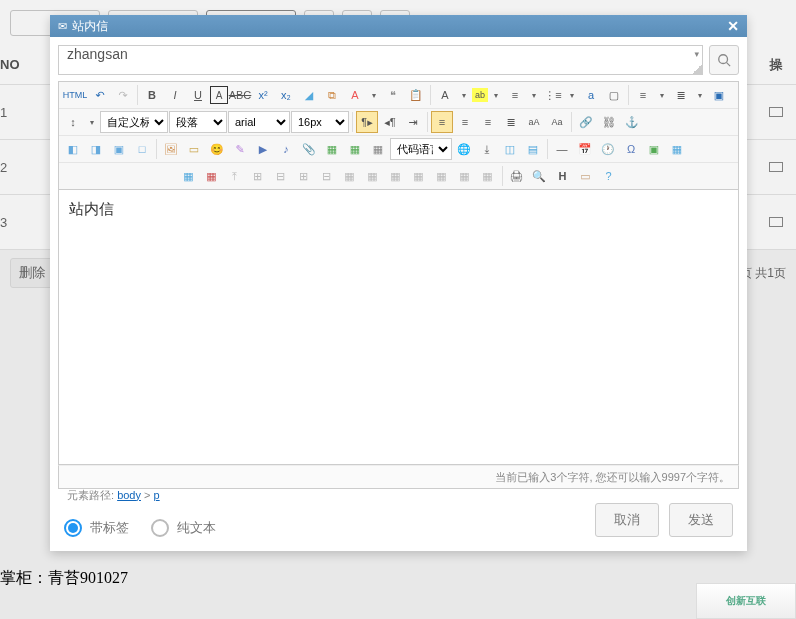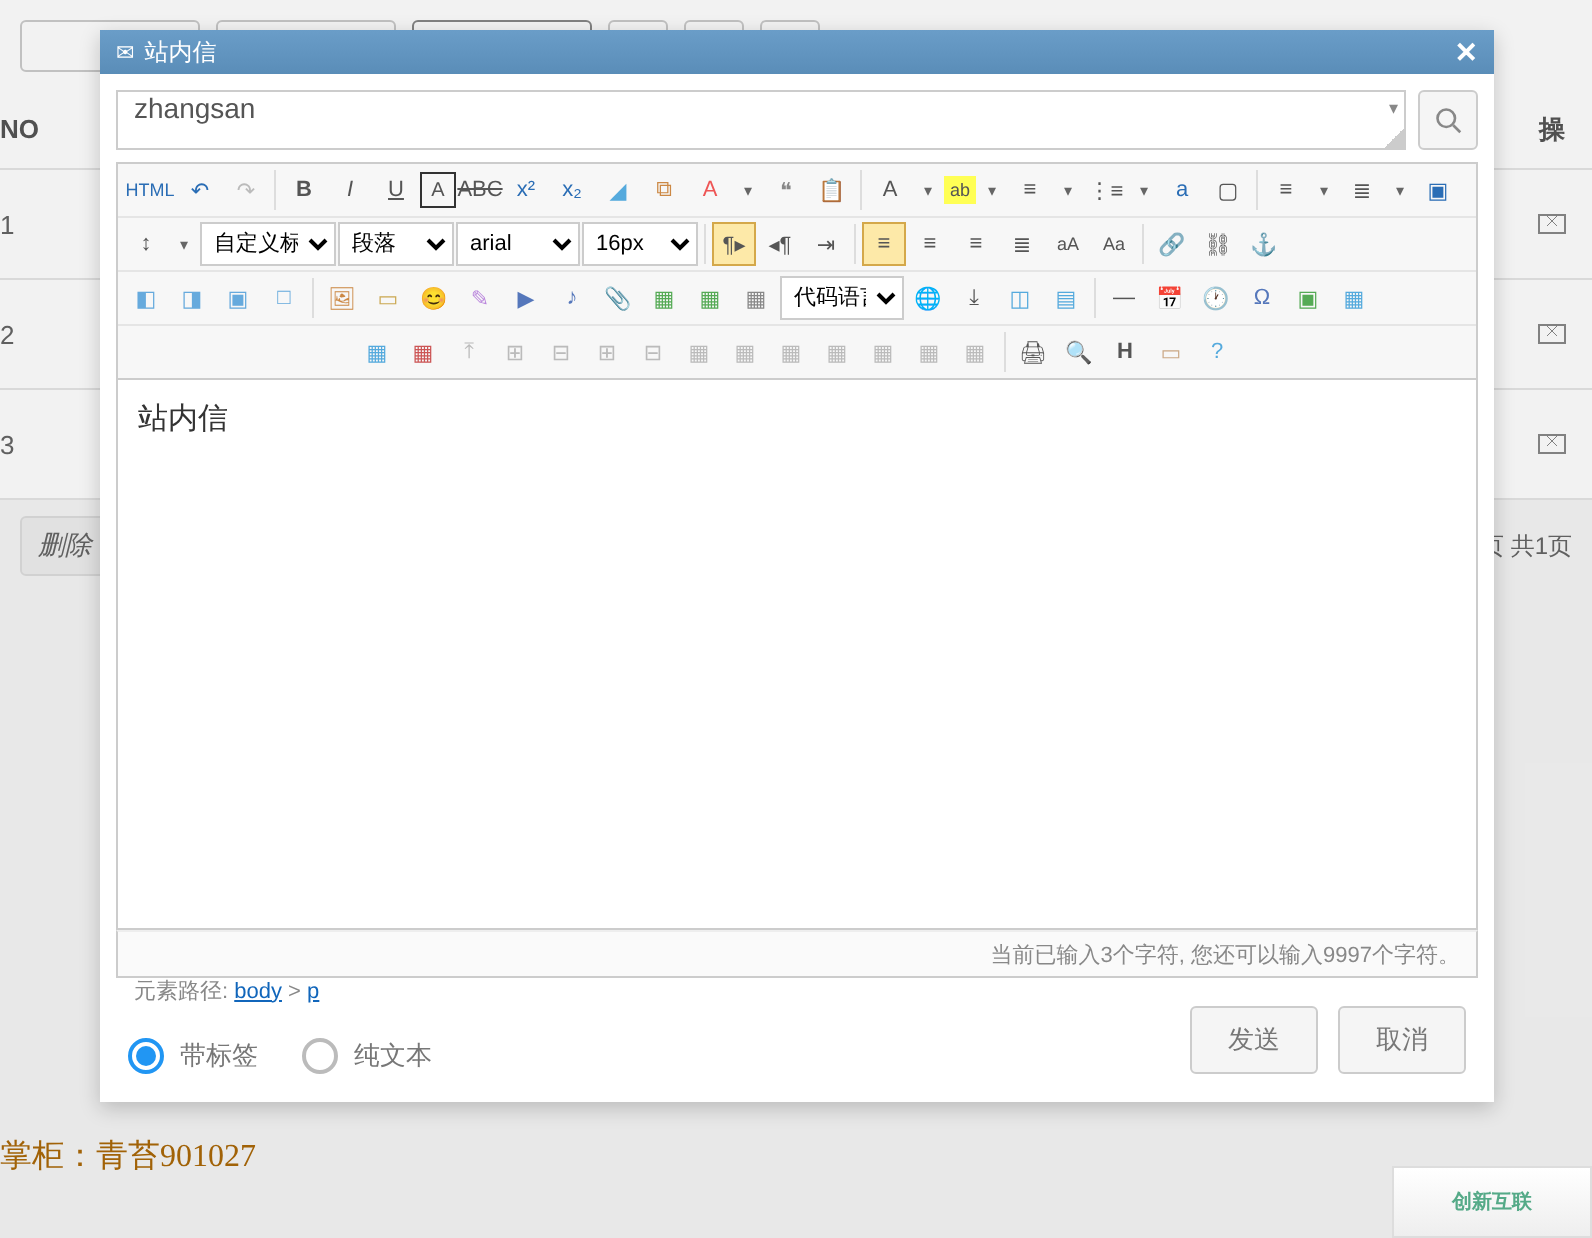--- a/index.html
+++ b/index.html
@@ -10,21 +10,21 @@
 .bg-header { background: #fff; height: 45px; display: flex; align-items: center; padding: 0 10px; gap: 8px; }
 .bg-input { border: 1px solid #ccc; height: 26px; width: 90px; border-radius: 3px; }
 .bg-input.sel { border: 1px solid #888; }
 .bg-btn-small { width: 30px; height: 26px; border: 1px solid #ccc; background: #fff; border-radius: 3px; }
 .bg-row-header { display: flex; height: 40px; align-items: center; background: #fff; border-bottom: 1px solid #e5e5e5; font-weight: bold; color: #555; }
 .bg-row { display: flex; height: 55px; align-items: center; background: #fff; border-bottom: 1px solid #e5e5e5; color: #666; }
 .bg-no { width: 40px; text-align: left; }
 .bg-p { margin-left: auto; width: 40px; text-align: center; }
 .bg-op { width: 40px; text-align: center; }
 .bg-footer { display: flex; padding: 8px 10px; align-items: center; }
-.bg-del { background: #eee; border: 1px solid #ddd; padding: 5px 8px; color: #666; border-radius: 3px; font-style: italic; }
+.bg-del { background: #eee; border: 1px solid #ddd; padding: 5px 8px; color: #666; border-radius: 3px; }
 .bg-pg { margin-left: auto; color: #666; font-size: 12px; }
 
 
 .overlay { position: absolute; inset: 0; background: rgba(0,0,0,0.05); }
 .modal { position: absolute; left: 50px; top: 15px; width: 697px; background: #fff; box-shadow: 0 3px 10px rgba(0,0,0,0.2); }
 .modal-title { background: #5a8db8; background: linear-gradient(#6a9dc8,#5a8db8); color: #fff; height: 22px; display: flex; align-items: center; padding: 0 8px; font-size: 12px; }
 .modal-title .icon { margin-right: 5px; font-size: 11px; }
 .modal-close { margin-left: auto; color: #fff; font-weight: bold; cursor: pointer; font-size: 14px; }
 .modal-body { padding: 8px; }
 
@@ -59,21 +59,21 @@
 
 .opts-row { display: flex; align-items: flex-end; padding: 14px 6px 6px; gap: 8px; }
 .radio { width: 18px; height: 18px; border: 2px solid #bbb; border-radius: 50%; display: inline-flex; align-items: center; justify-content: center; }
 .radio.checked { border-color: #2196f3; }
 .radio.checked::after { content: ''; width: 10px; height: 10px; background: #2196f3; border-radius: 50%; }
 .radio-label { color: #777; margin-right: 14px; }
 .act-buttons { margin-left: auto; display: flex; gap: 10px; }
 .act-btn { padding: 7px 18px; border: 1px solid #ccc; background: #f5f5f5; color: #777; border-radius: 3px; cursor: pointer; font-size: 13px; }
 
 
-.owner { position: absolute; left: 0; bottom: 30px; color: #a16207; font-size: 16px; font-family: "SimSun", serif; }
+.owner { position: absolute; left: 0; bottom: 30px; color: #000000; font-size: 16px; font-family: "SimSun", serif; }
 .logo { position: absolute; right: 0; bottom: 0; width: 100px; height: 36px; background: linear-gradient(#fff,#eee); border: 1px solid #ddd; display: flex; align-items: center; justify-content: center; font-size: 10px; color: #5a8; font-weight: bold; }
 
 svg { width: 14px; height: 14px; }
 .mail-icon { width: 14px; height: 10px; border: 1px solid #888; position: relative; display: inline-block; }
 .mail-icon::after { content: ''; position: absolute; top: 0; left: 0; right: 0; height: 5px; background: linear-gradient(135deg, transparent 48%, #888 48%, #888 52%, transparent 52%), linear-gradient(45deg, transparent 48%, #888 48%, #888 52%, transparent 52%); }
 </style>
 </head>
 <body>
 
 <div class="bg-table">
@@ -273,22 +273,22 @@
       </span>
       <span class="count">当前已输入3个字符, 您还可以输入9997个字符。</span>
     </div>
 
     <div class="opts-row">
       <span class="radio checked"></span>
       <span class="radio-label">带标签</span>
       <span class="radio"></span>
       <span class="radio-label">纯文本</span>
       <div class="act-buttons">
+        <button class="act-btn">取消</button>
         <button class="act-btn">发送</button>
-        <button class="act-btn">取消</button>
       </div>
     </div>
   </div>
 </div>
 
 <div class="owner">
   <span>掌柜：</span><span>青苔901027</span>
 </div>
 <div class="logo">创新互联</div>
 

